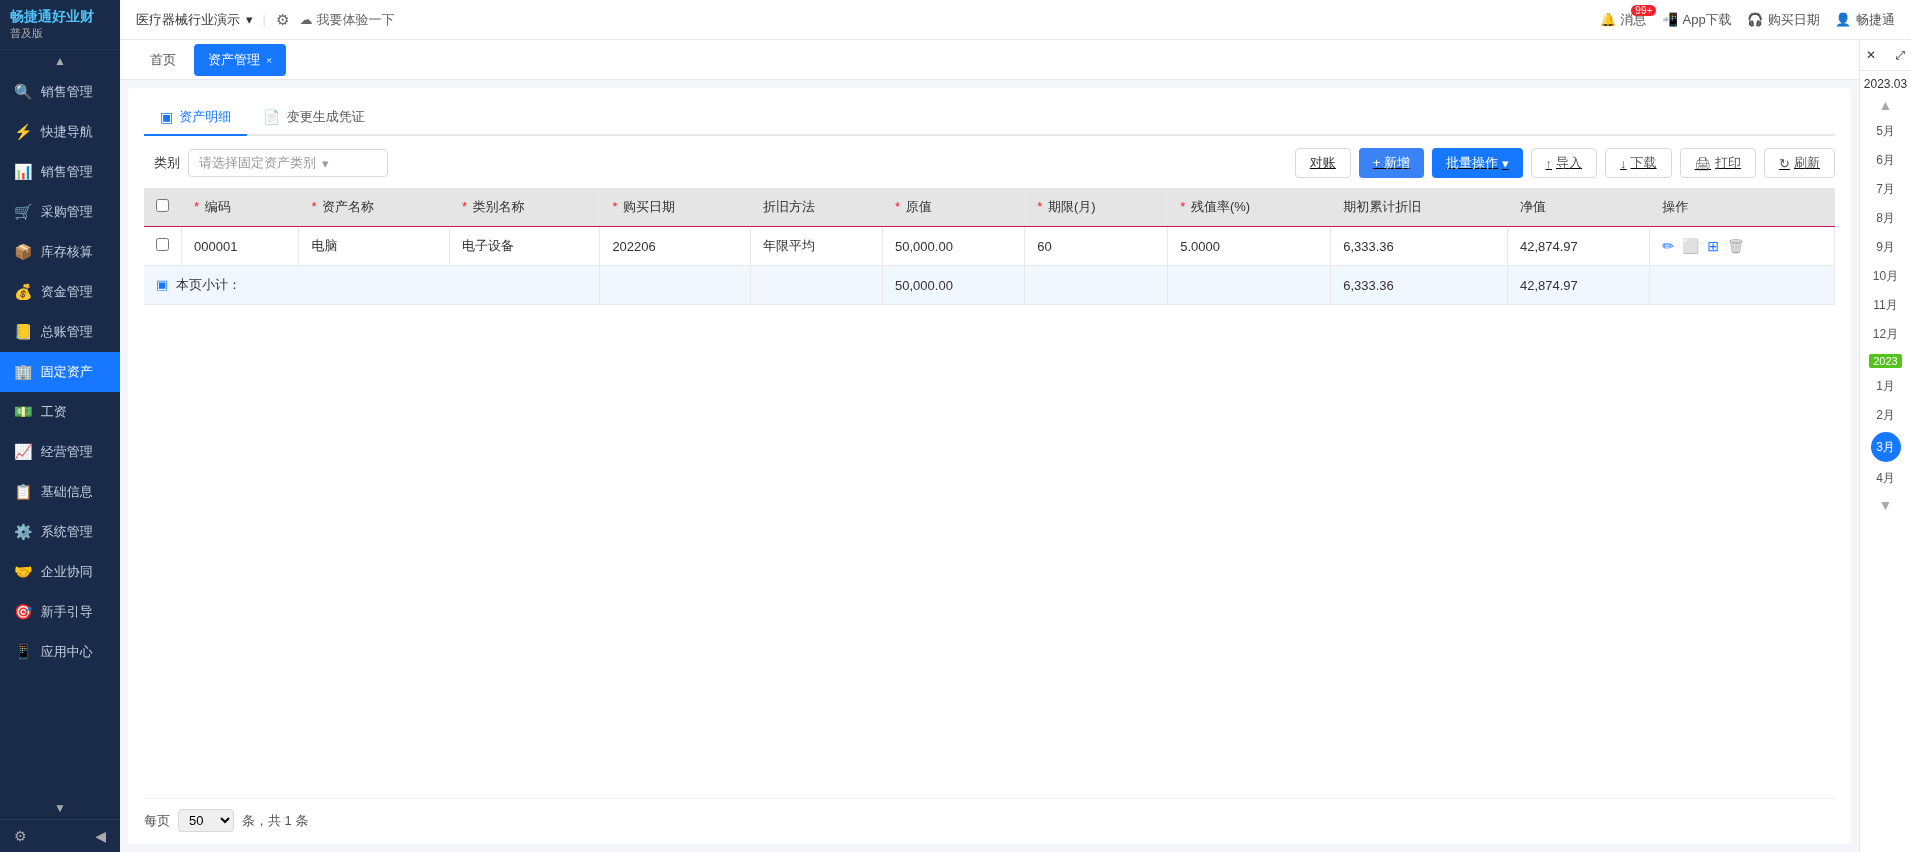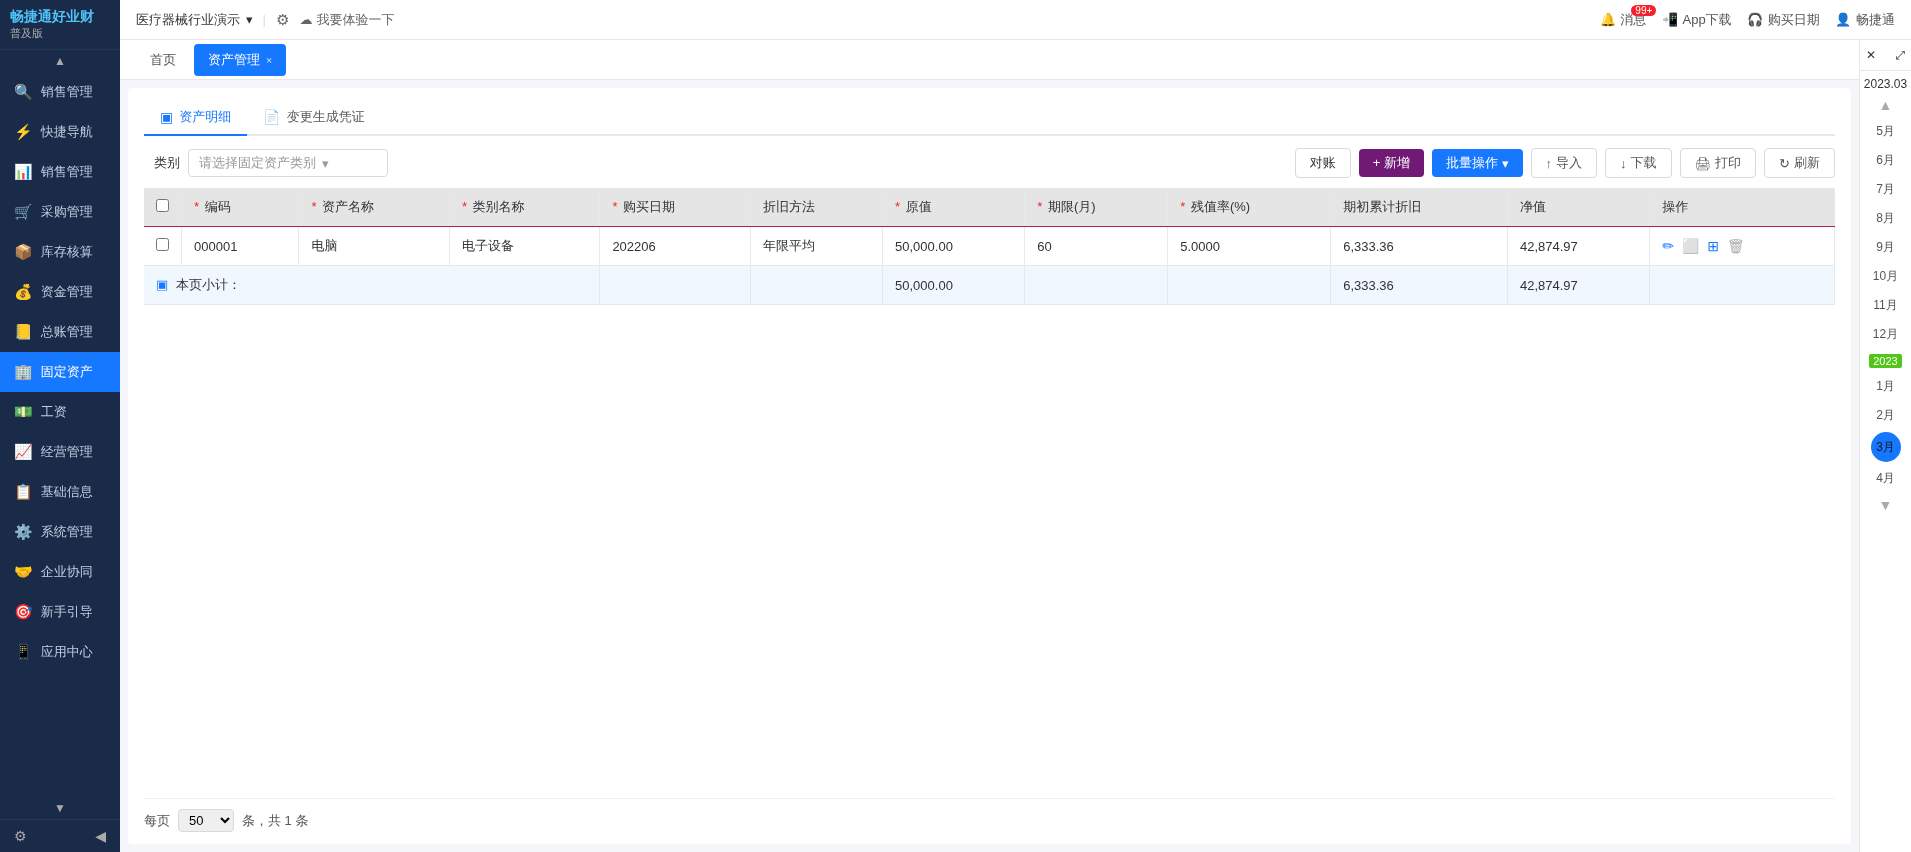--- a/index.html
+++ b/index.html
@@ -218,21 +218,21 @@
 
     
     .toolbar {
       display: flex;
       align-items: center;
       justify-content: space-between;
       margin-bottom: 10px;
       flex-shrink: 0;
     }
     .toolbar-left { display: flex; align-items: center; gap: 8px; margin-left: 10px; }
-    .toolbar-right { display: flex; align-items: center; gap: 8px; }
+    .toolbar-right { display: flex; gap: 8px; text-decoration: underline; }
 
     .filter-label { color: #333; font-size: 13px; }
     .filter-select {
       display: flex;
       align-items: center;
       border: 1px solid #d9d9d9;
       border-radius: 4px;
       padding: 4px 10px;
       background: #fff;
       cursor: pointer;
@@ -245,21 +245,21 @@
     .btn {
       padding: 5px 14px;
       border-radius: 4px;
       font-size: 13px;
       cursor: pointer;
       border: none;
       display: flex;
       align-items: center;
       gap: 4px;
     }
-    .btn-primary { background: #701a75; color: #fff; }
+    .btn-primary { background: #3b82f6; color: #fff; }
     .btn-default { background: #fff; color: #333; border: 1px solid #d9d9d9; }
     .btn-batch { background: #1677ff; color: #fff; }
     .btn-outline { background: #fff; color: #555; border: 1px solid #d9d9d9; }
 
     
     .table-wrap {
       flex: 1;
       overflow: auto;
     }
     table {
@@ -652,20 +652,20 @@
       <div class="month-item">11月</div>
       <div class="month-item">12月</div>
 
       <div style="text-align:center; padding:4px 0;">
         <span style="background:#52c41a; color:#fff; font-size:11px; border-radius:2px; padding:1px 4px;">2023</span>
       </div>
 
       <div class="month-item">1月</div>
       <div class="month-item">2月</div>
       <div style="display:flex; justify-content:center; margin:2px 0;">
-        <div style="background:#1677ff; color:#0f172a; border-radius:50%; width:30px; height:30px; display:flex; align-items:center; justify-content:center; font-size:12px; cursor:pointer;">3月</div>
+        <div style="background:#1677ff; color:#ffffff; border-radius:50%; width:30px; height:30px; display:flex; align-items:center; justify-content:center; font-size:12px; cursor:pointer;">3月</div>
       </div>
       <div class="month-item">4月</div>
 
       <div class="scrollbar-down">▼</div>
     </div>
   </div>
 </div>
 
 </body></html>

